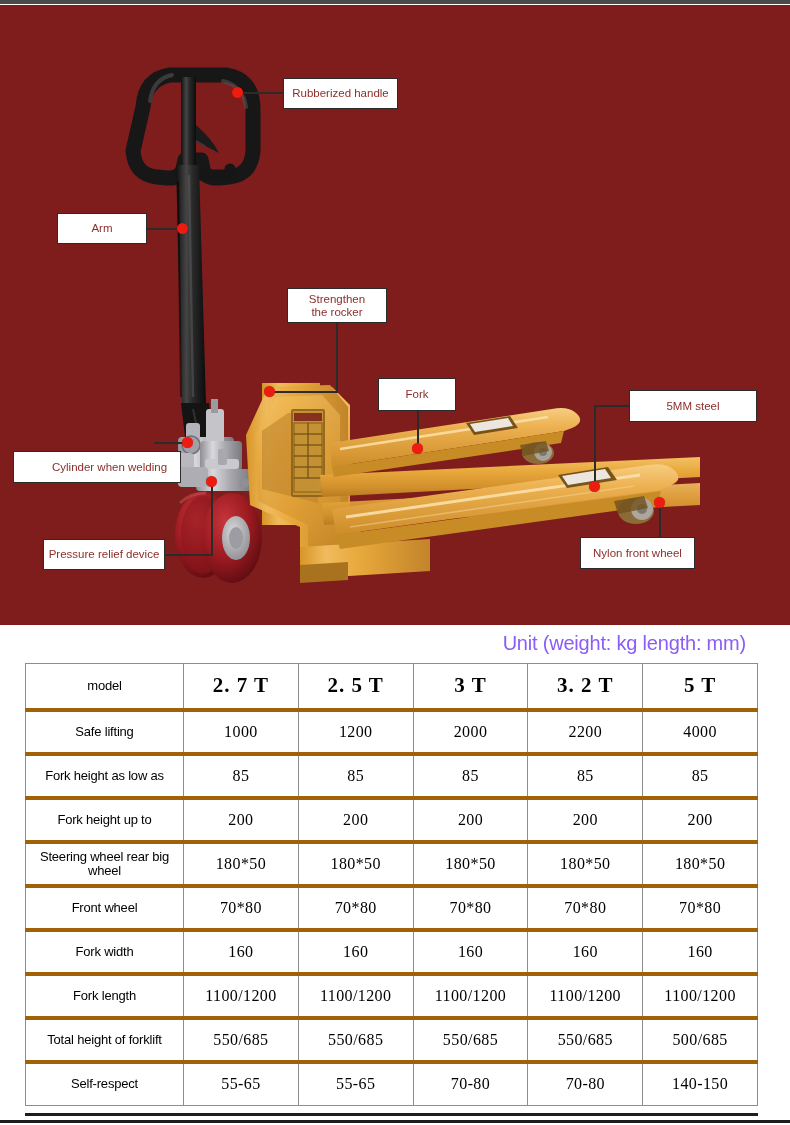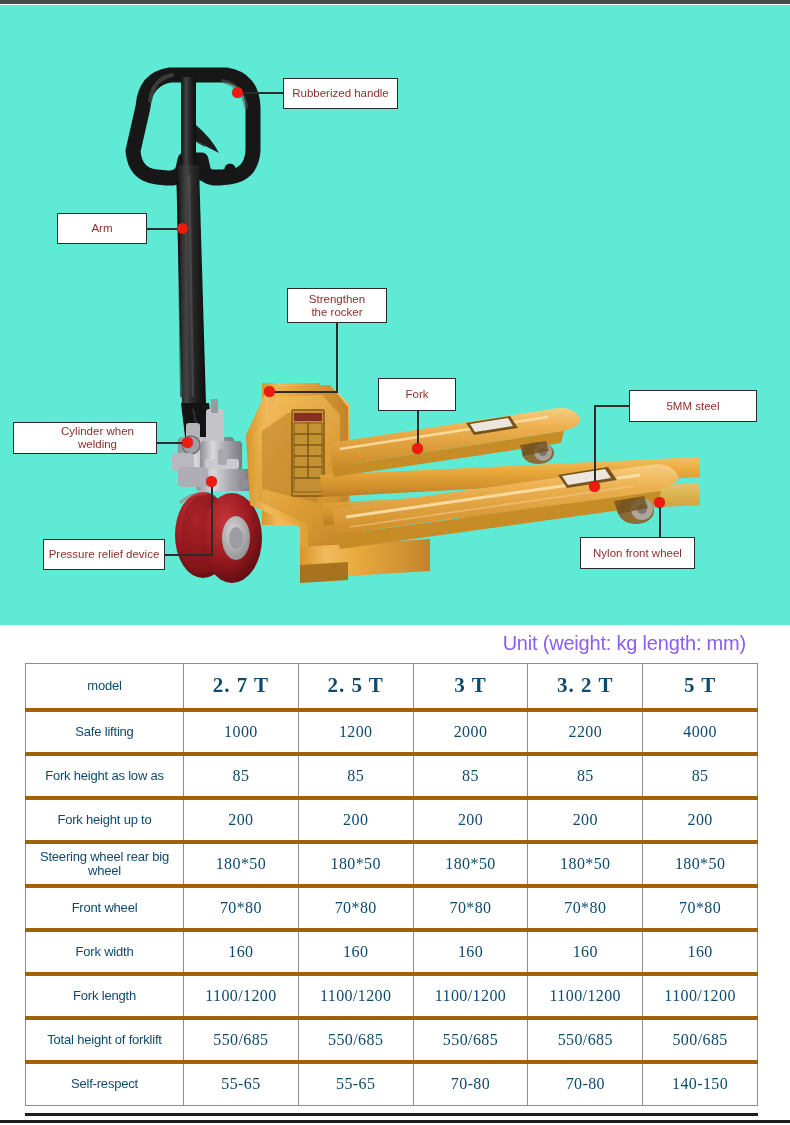--- a/index.html
+++ b/index.html
@@ -15,21 +15,21 @@
 
   
   .top-rule {
     position: absolute; left:0; top:0; width:790px; height:4px;
     background:#4a4a4a;
   }
 
   
   .photo-panel {
     position:absolute; left:0; top:5px; width:790px; height:620px;
-    background:#5eead4;
+    background:#7f1d1d;
     overflow:hidden;
   }
 
   
   .truck-svg { position:absolute; left:0; top:0; }
 
   
   .callout {
     position:absolute;
     background:#ffffff;
@@ -63,21 +63,21 @@
     border-collapse:collapse;
     width:733px;
     table-layout:fixed;
     background:#fff;
   }
   table.spec td {
     border:1px solid #8d8d8d;
     text-align:center;
     vertical-align:middle;
     height:44px;
-    color:#0c4a6e;
+    color:#000000;
     padding:1px 2px;
   }
   table.spec td.rowlabel {
     width:158px;
     font-family:"Liberation Sans", sans-serif;
     font-size:13px;
     line-height:14px;
     letter-spacing:-0.2px;
   }
   table.spec td.val {
@@ -303,21 +303,21 @@
 
   <div class="callout" style="left:57px; top:208px; width:90px; height:31px;">Arm</div>
 
   <div class="callout" style="left:287px; top:283px; width:100px; height:35px;">Strengthen
 the rocker</div>
 
   <div class="callout" style="left:378px; top:373px; width:78px; height:33px;">Fork</div>
 
   <div class="callout" style="left:629px; top:385px; width:128px; height:32px;">5MM steel</div>
 
-  <div class="callout" style="left:13px; top:417px; width:144px; height:32px;padding-left:29px;">Cylinder when welding</div>
+  <div class="callout" style="left:13px; top:446px; width:168px; height:32px;padding-left:29px;">Cylinder when welding</div>
 
   <div class="callout" style="left:43px; top:534px; width:122px; height:31px;">Pressure relief device</div>
 
   <div class="callout" style="left:580px; top:532px; width:115px; height:32px;">Nylon front wheel</div>
 </div>
 
 <div class="unit-note">Unit (weight: kg length: mm)</div>
 
 <div class="spec-wrap">
   <table class="spec">

